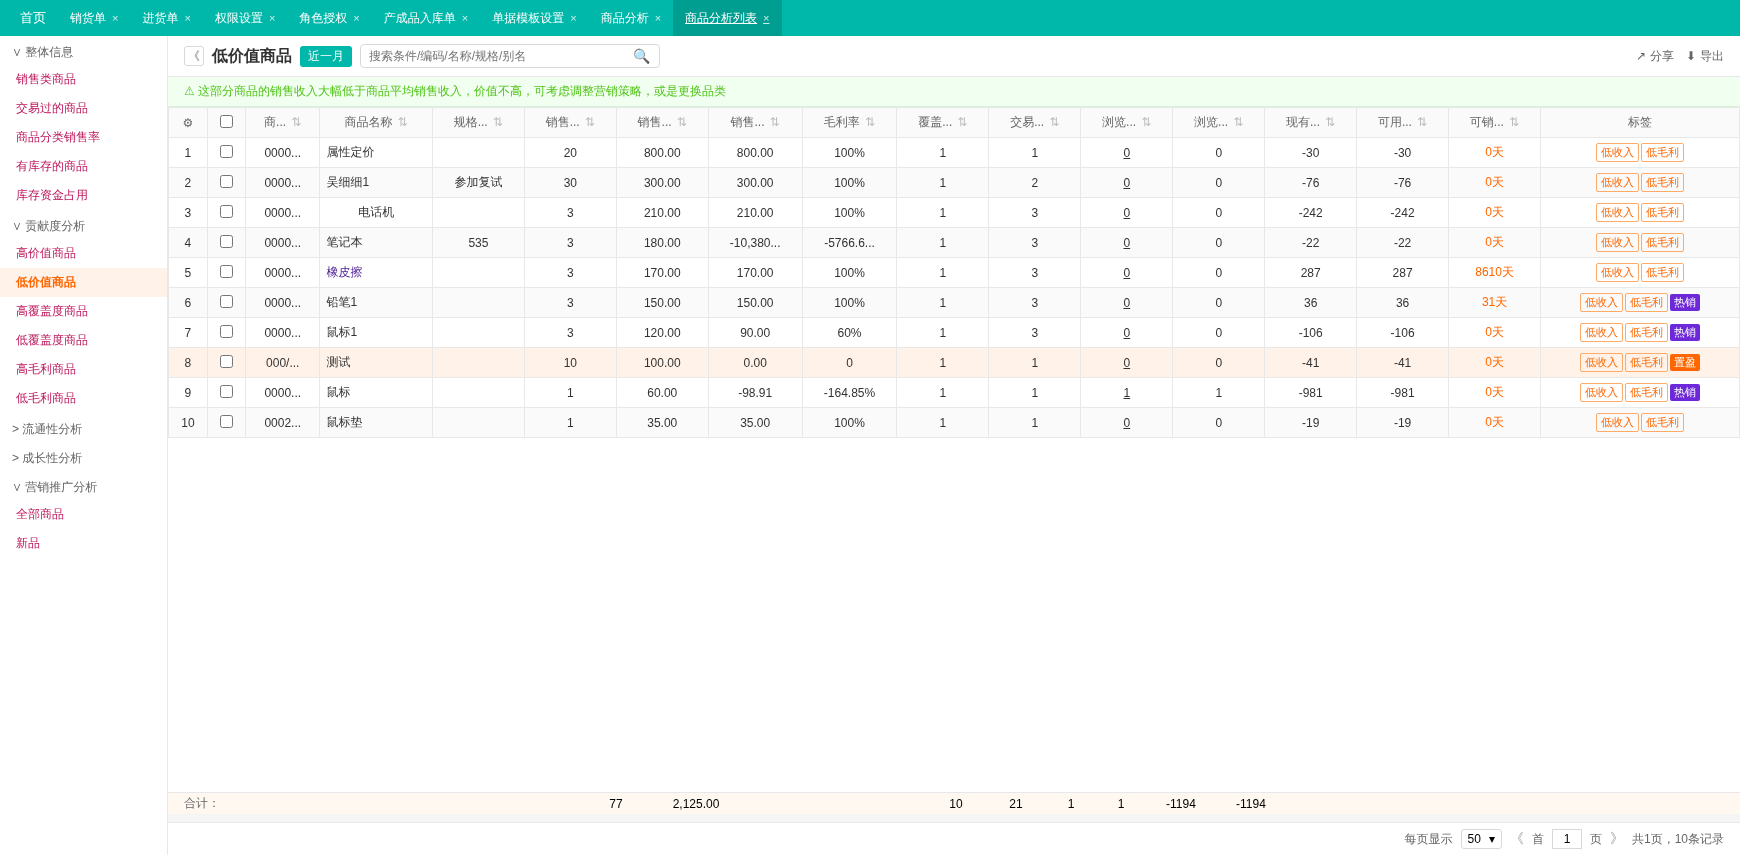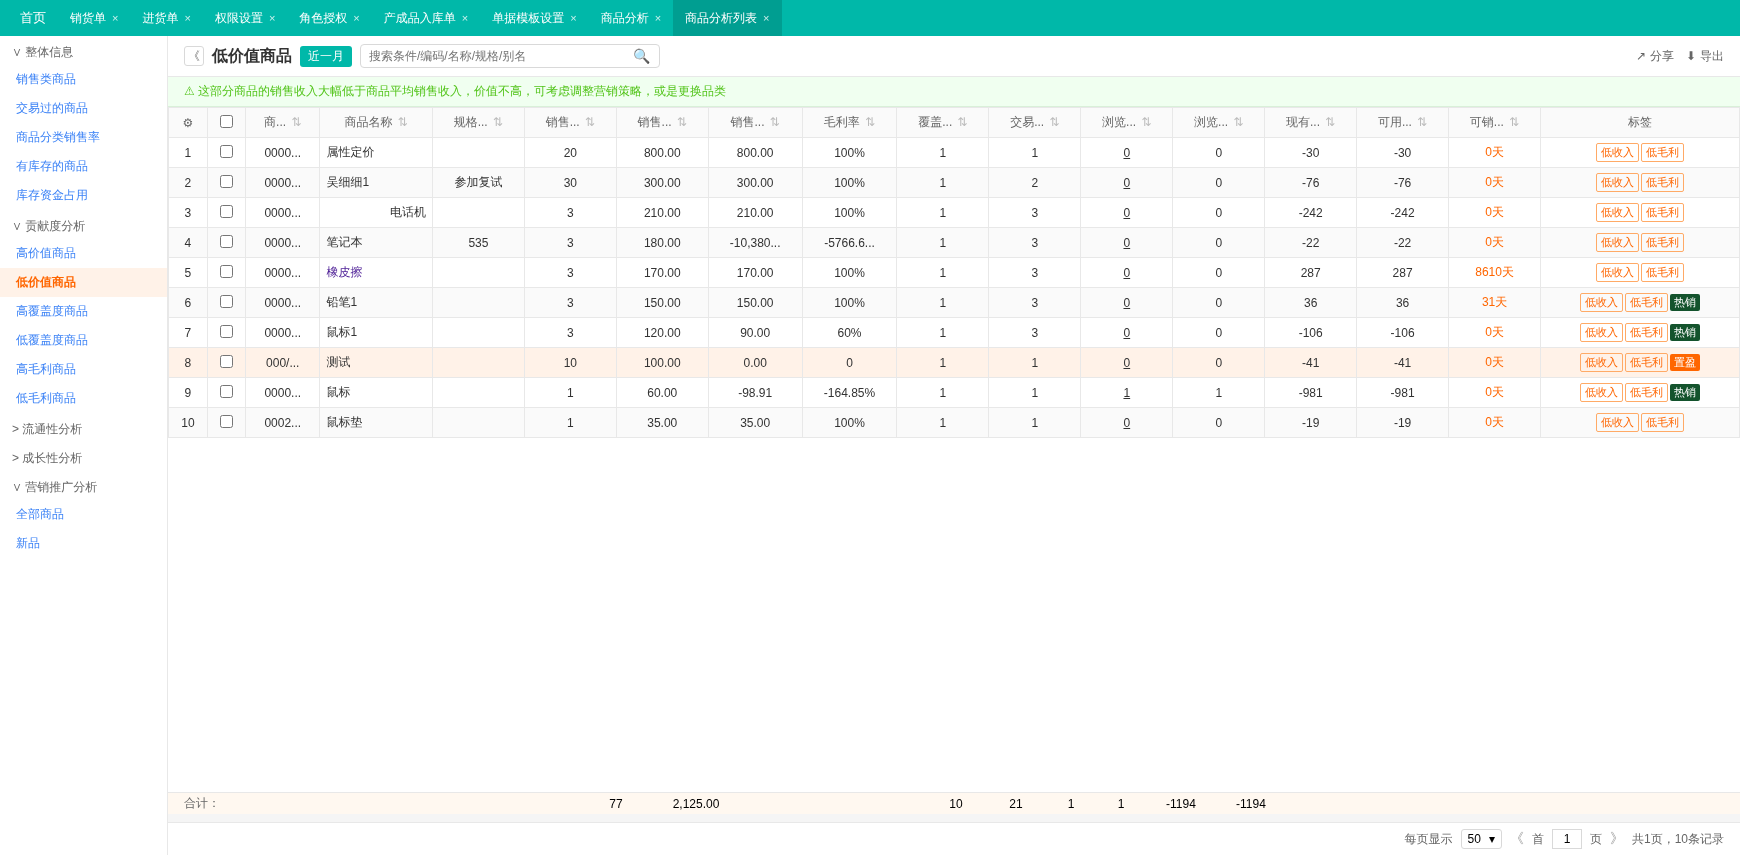--- a/index.html
+++ b/index.html
@@ -8,36 +8,36 @@
     
     .top-nav {
       display: flex; align-items: center;
       background: #00b8a9; height: 36px;
       padding: 0 8px; gap: 0;
     }
     .nav-item {
       color: #fff; padding: 0 12px; height: 36px; display: flex; align-items: center;
       cursor: pointer; white-space: nowrap; font-size: 13px;
     }
-    .nav-item.active { background: #009e91; }
+    .nav-item.active { background: #009e91; text-decoration: underline; }
     .nav-item .close { margin-left: 6px; opacity: 0.8; font-size: 11px; }
 
     
     .main-layout { display: flex; height: calc(855px - 36px); }
     
     
     .sidebar {
       width: 168px; background: #fff; border-right: 1px solid #e8e8e8;
       overflow-y: auto; flex-shrink: 0;
     }
     .sidebar-section-title {
       color: #666; padding: 8px 12px 4px; font-size: 12px; display: flex; align-items: center; gap: 4px;
     }
     .sidebar-item {
-      padding: 6px 16px; color: #3b82f6; cursor: pointer; font-size: 12px;
+      padding: 6px 16px; color: #be185d; cursor: pointer; font-size: 12px;
     }
     .sidebar-item.active { background: #fff2e8; color: #ff6600; font-weight: bold; }
 
     
     .content { flex: 1; display: flex; flex-direction: column; overflow: hidden; }
     
     
     .content-header {
       display: flex; align-items: center; padding: 8px 16px; background: #fff;
       border-bottom: 1px solid #e8e8e8; gap: 8px;
@@ -78,21 +78,21 @@
     td {
       border: 1px solid #e8e8e8; padding: 5px 6px; text-align: center;
       color: #333; font-size: 12px; white-space: nowrap;
     }
     tr:nth-child(even) td { background: #fafafa; }
     tr.highlighted td { background: #fff2e8; }
     .tag {
       display: inline-block; padding: 1px 4px; border-radius: 2px; font-size: 11px; margin: 0 1px;
     }
     .tag-orange { color: #ff6600; border: 1px solid #ffaa66; }
-    .tag-orange-fill { background: #14532d; color: #fff; }
+    .tag-orange-fill { background: #6d28d9; color: #fff; }
     .link-underline { color: #333; text-decoration: underline; cursor: pointer; }
     .days-orange { color: #ff6600; }
     
     
     .table-footer {
       background: #fff8f0; border-top: 1px solid #e8e8e8; padding: 2px 16px;
       display: flex; align-items: center; gap: 0;
     }
     .footer-label { color: #666; font-size: 12px; margin-right: 16px; }
     .footer-values { display: flex; gap: 0; flex: 1; }
@@ -272,21 +272,21 @@
     <td>0</td>
     <td>-76</td>
     <td>-76</td>
     <td><span class="days-orange">0天</span></td>
     <td><span class="tag tag-orange">低收入</span><span class="tag tag-orange">低毛利</span></td>
   </tr>
             <tr>
     <td>3</td>
     <td><input type="checkbox" style=""></td>
     <td>0000...</td>
-    <td style="text-align:right; cursor:pointer; color:#333;margin-top:16px;">电话机</td>
+    <td style="text-align:center; cursor:pointer; color:#333;margin-top:16px;">电话机</td>
     <td></td>
     <td>3</td>
     <td>210.00</td>
     <td>210.00</td>
     <td>100%</td>
     <td>1</td>
     <td>3</td>
     <td><span class="link-underline">0</span></td>
     <td>0</td>
     <td>-242</td>

